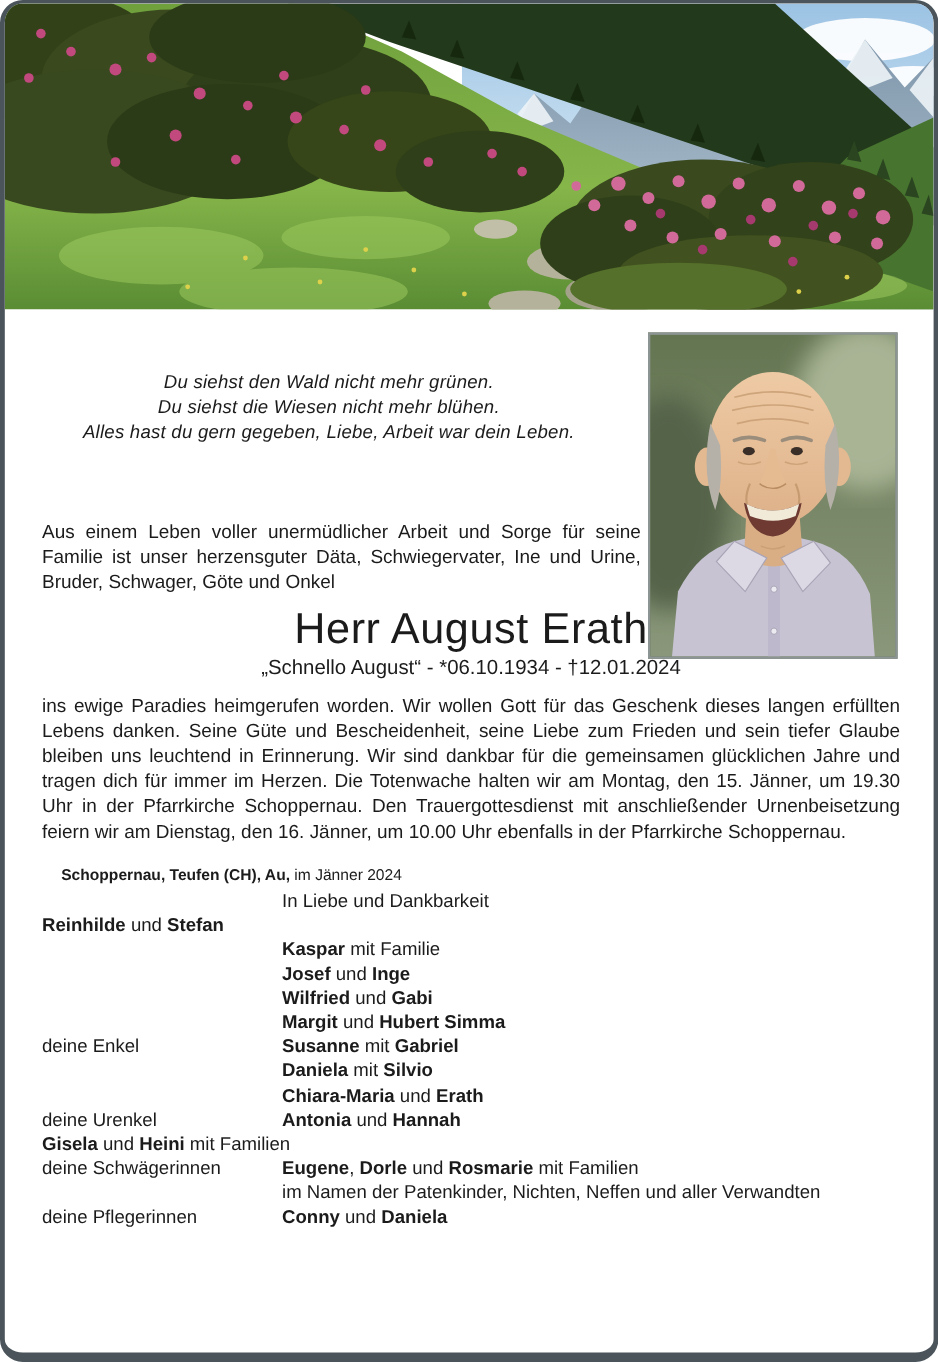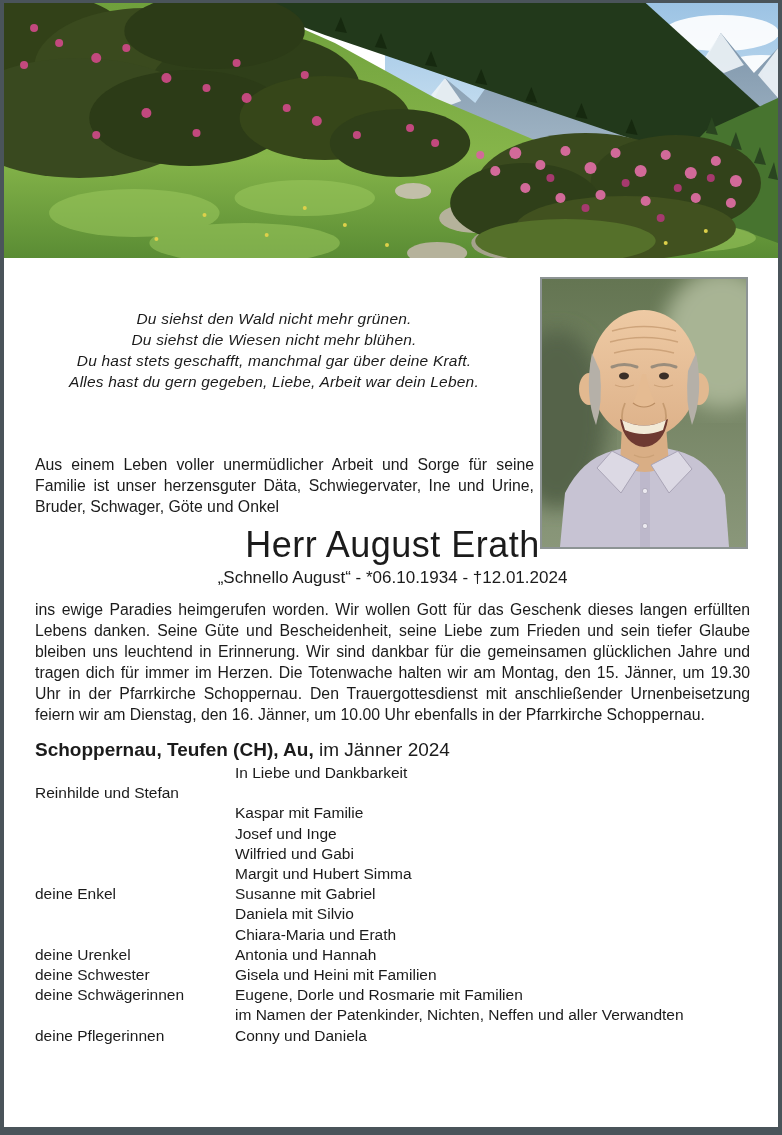--- a/index.html
+++ b/index.html
@@ -1,20 +1,20 @@
 <!DOCTYPE html>
 <html><head>
 <meta charset="utf-8">
 <style>
   html,body { margin:0; padding:0; background:#fff; }
   .page {
     width:782px; height:1135px; box-sizing:border-box;
     background:#fff; position:relative; overflow:hidden;
     border-style:solid; border-width:3px 4px 8px 4px; border-color:#4a545a;
-    font-family:"Liberation Sans", sans-serif; color:#1b1b1b;
+    font-family:"Liberation Sans", sans-serif; color:#1b1b1b;border-radius:19px;
   }
   .landscape { width:774px; height:255px; display:block; }
   .landscape svg { display:block; width:100%; height:100%; }
   .content { position:relative; padding:50px 28px 0 31px; }
 
   .portrait {
     position:absolute; top:19px; right:30px;
     width:204px; height:268px; border:2px solid #8d9494; background:#6d7d5a;
   }
   .portrait svg { display:block; width:100%; height:100%; }
@@ -25,28 +25,28 @@
 
   .intro { width:499px; margin:62px 0 0 0; font-size:15.8px; line-height:21px;
            text-align:justify; }
 
   .name { margin:8px 0 0 0; text-align:center; font-size:36px; font-weight:400;
           letter-spacing:0.5px; line-height:40px; }
   .subtitle { margin:2px 0 0 0; text-align:center; font-size:17px; line-height:22px; }
 
   .body-par { margin:10px 0 0 0; font-size:15.8px; line-height:21px; text-align:justify; }
 
-  .dateline { margin:14px 0 0 0; font-size:19px; line-height:22px; }
+  .dateline { margin:14px 0 0 16px; font-size:13px; line-height:22px; }
   .dl-bold { font-weight:bold; }
 
   .family { margin:2px 0 0 0; font-size:15.5px; line-height:20.2px; }
   .fam-row { display:flex; }
   .fam-label { flex:0 0 200px; }
   .fam-value { flex:1; }
-  .bn { font-weight:normal;text-align:right; }
+  .bn { font-weight:bold;text-align:right; }
 </style>
 </head>
 <body>
 
 <div class="page" style="border-color: rgb(74, 84, 90);">
 
   <div class="landscape">
     <svg viewBox="0 0 772 255" preserveAspectRatio="none">
       <defs>
         <linearGradient id="sky" x1="0" y1="0" x2="0" y2="1">
@@ -276,21 +276,20 @@
         <path d="M78,140 Q102,153 126,140 Q122,166 102,168 Q82,166 78,140 Z" fill="#6e3a32"></path>
         <path d="M80,141 Q102,152 124,141 L121,151 Q102,159 83,151 Z" fill="#f2ead8"></path>
 
         <path d="M92,176 Q102,181 112,176" fill="none" stroke="#c79c72" stroke-width="1.2" opacity="0.8"></path>
       </svg>
     </div>
 
     <div class="poem">
         <div class="poem-line">Du siehst den Wald nicht mehr grünen.</div>
         <div class="poem-line">Du siehst die Wiesen nicht mehr blühen.</div>
-        <div class="poem-line">Du hast stets geschafft, manchmal gar über deine Kraft.</div>
         <div class="poem-line">Alles hast du gern gegeben, Liebe, Arbeit war dein Leben.</div>
       </div>
 
     <p class="intro">Aus einem Leben voller unermüdlicher Arbeit und Sorge für seine Familie ist unser herzensguter Däta, Schwiegervater, Ine und Urine, Bruder, Schwager, Göte und Onkel</p>
 
     <div class="name">Herr August Erath</div>
     <div class="subtitle">„Schnello August“ - *06.10.1934 - †12.01.2024</div>
 
     <p class="body-par">ins ewige Paradies heimgerufen worden. Wir wollen Gott für das Geschenk dieses langen erfüllten Lebens danken. Seine Güte und Bescheidenheit, seine Liebe zum Frieden und sein tiefer Glaube bleiben uns leuchtend in Erinnerung. Wir sind dankbar für die gemeinsamen glücklichen Jahre und tragen dich für immer im Herzen. Die Totenwache halten wir am Montag, den 15. Jänner, um 19.30 Uhr in der Pfarrkirche Schoppernau. Den Trauergottesdienst mit anschließender Urnenbeisetzung feiern wir am Dienstag, den 16. Jänner, um 10.00 Uhr ebenfalls in der Pfarrkirche Schoppernau.</p>
 
@@ -330,21 +329,20 @@
         </div>
         <div class="fam-row">
           <div class="fam-label"></div>
           <div class="fam-value"><span class="bn">Chiara-Maria</span><span> und </span><span class="bn">Erath</span></div>
         </div>
         <div class="fam-row">
           <div class="fam-label">deine Urenkel</div>
           <div class="fam-value"><span class="bn">Antonia</span><span> und </span><span class="bn">Hannah</span></div>
         </div>
         <div class="fam-row">
-          <div class="fam-label">deine Schwester</div>
           <div class="fam-value"><span class="bn">Gisela</span><span> und </span><span class="bn">Heini</span><span> mit Familien</span></div>
         </div>
         <div class="fam-row">
           <div class="fam-label">deine Schwägerinnen</div>
           <div class="fam-value"><span class="bn">Eugene</span><span>, </span><span class="bn">Dorle</span><span> und </span><span class="bn">Rosmarie</span><span> mit Familien</span></div>
         </div>
         <div class="fam-row">
           <div class="fam-label"></div>
           <div class="fam-value"><span>im Namen der Patenkinder, Nichten, Neffen und aller Verwandten</span></div>
         </div>

